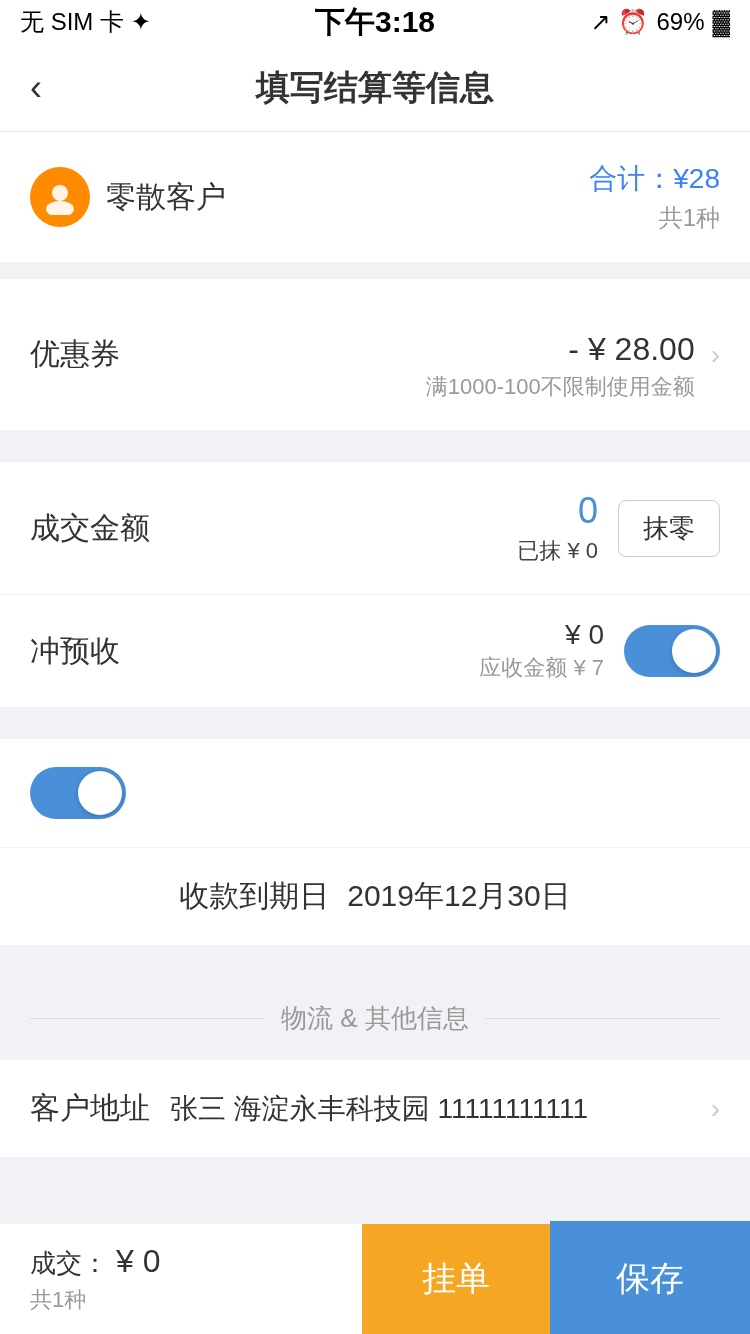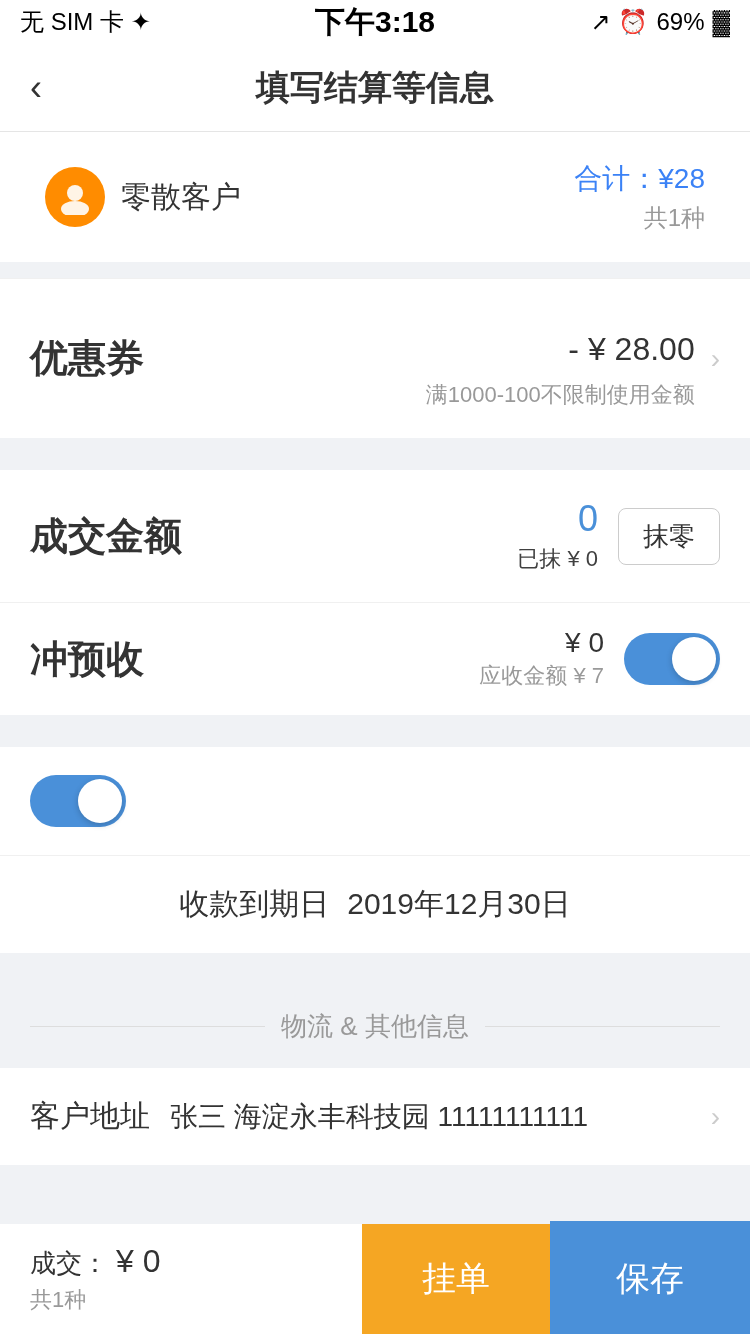--- a/index.html
+++ b/index.html
@@ -63,21 +63,21 @@
     .card-section {
       background: #fff;
       margin-bottom: 16px;
     }
 
     
     .customer-row {
       display: flex;
       align-items: center;
       justify-content: space-between;
-      padding: 28px 45px;
+      padding: 28px 30px;
       background: #fff;
     }
     .customer-left {
       display: flex;
       align-items: center;
       gap: 16px;
     }
     .customer-avatar {
       width: 60px;
       height: 60px;
@@ -110,42 +110,41 @@
     .row-item {
       display: flex;
       align-items: center;
       justify-content: space-between;
       padding: 28px 30px;
       background: #fff;
       border-top: 1px solid #f0f0f0;
       min-height: 88px;
     }
     .row-label {
-      font-size: 38px;
-      color: #333;
-      font-weight: bold;
+      font-size: 30px;
+      color: #333;
     }
     .row-right {
       display: flex;
       align-items: center;
       gap: 16px;
     }
     .row-value {
       text-align: right;
     }
     .coupon-discount {
       font-size: 32px;
       color: #333;
       font-weight: 500;
       margin-top: 24px;
     }
     .coupon-sub {
       font-size: 22px;
       color: #999;
-      margin-top: 12px;
+      margin-top: 4px;
     }
     .chevron-icon {
       color: #ccc;
       font-size: 28px;
     }
 
     
     .section-divider {
       height: 16px;
       background: #f0f2f5;

